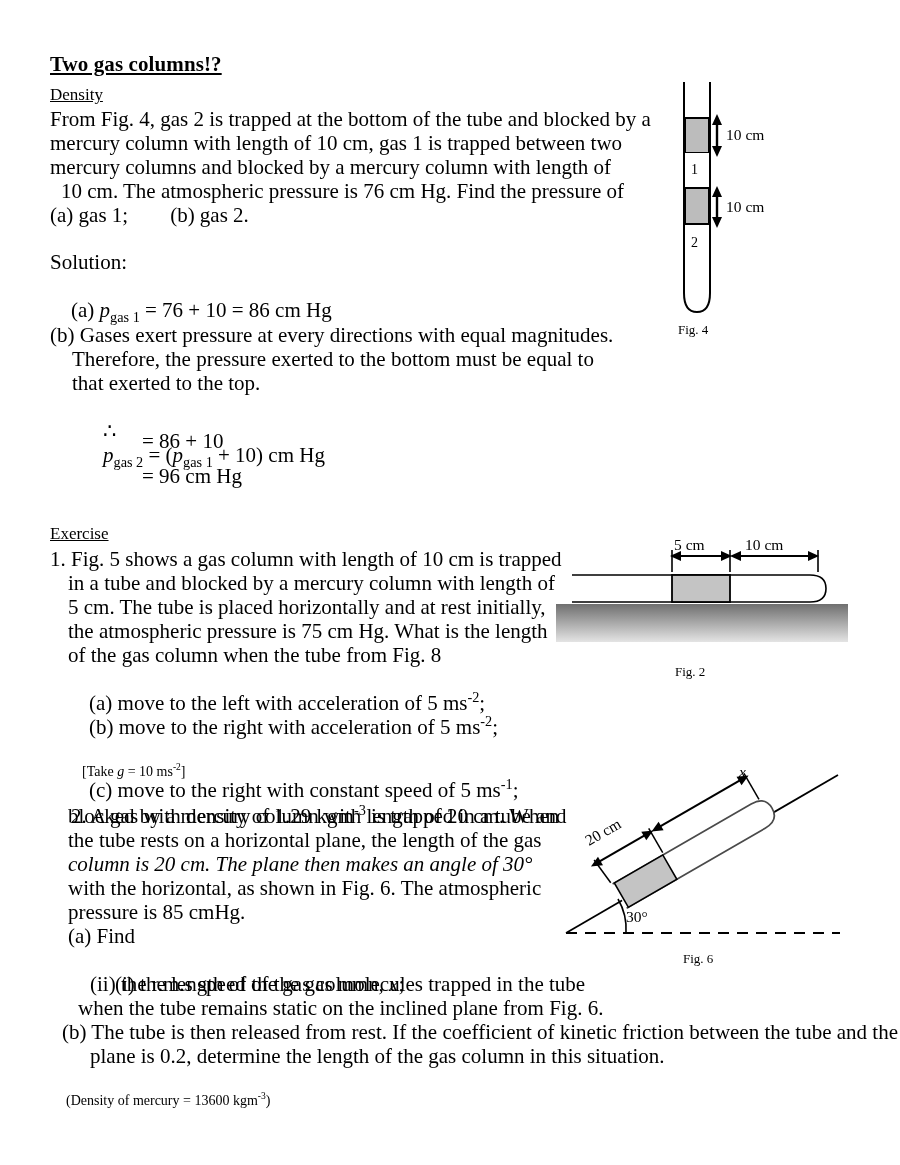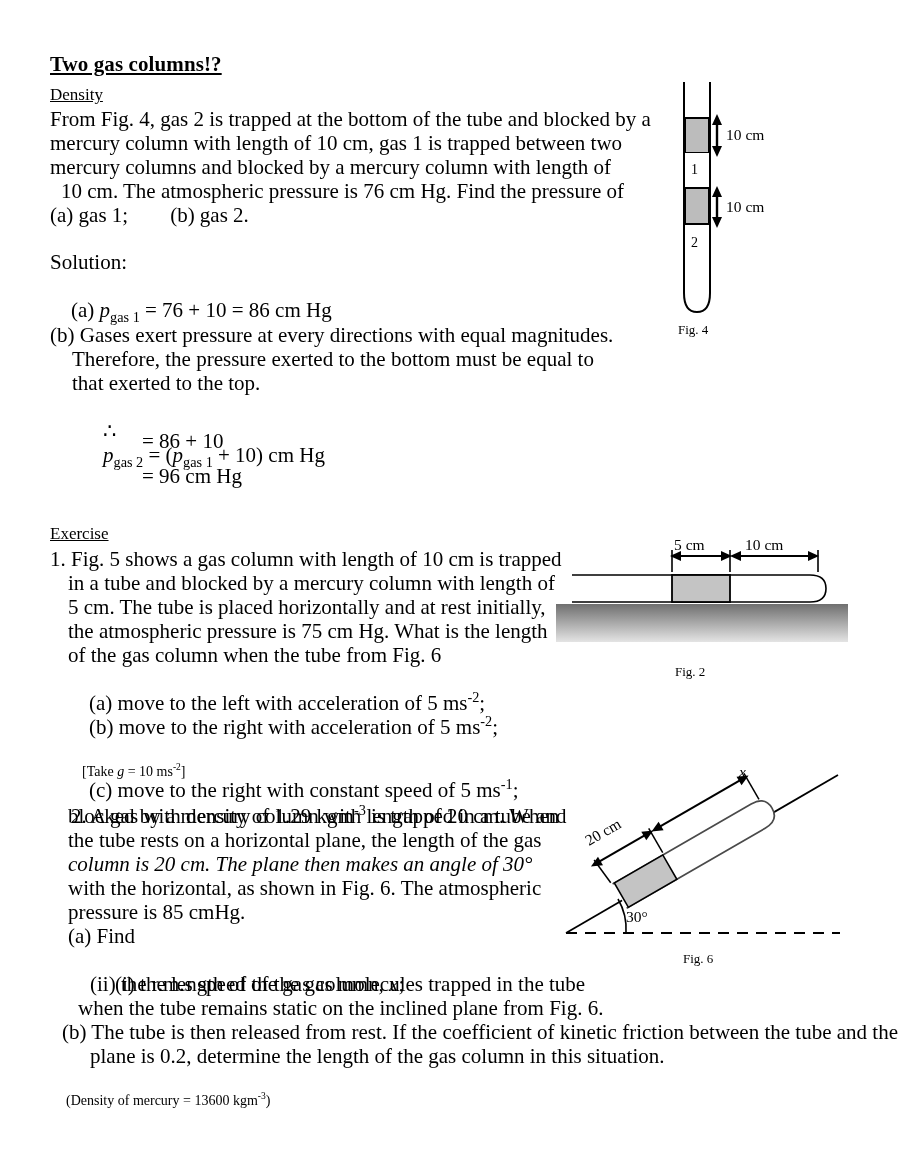--- a/index.html
+++ b/index.html
@@ -102,21 +102,21 @@
 
   <div class="abs body-line" style="left:142px; top:429px;">= 86 + 10</div>
   <div class="abs body-line" style="left:142px; top:464px;">= 96 cm Hg</div>
 
   <div class="abs sec-head" style="left:50px; top:524px;">Exercise</div>
 
   <div class="abs body-line" style="left:50px; top:547px;">1. Fig. 5 shows a gas column with length of 10 cm is trapped</div>
   <div class="abs body-line" style="left:68px; top:571px;">in a tube and blocked by a mercury column with length of</div>
   <div class="abs body-line" style="left:68px; top:595px;">5 cm. The tube is placed horizontally and at rest initially,</div>
   <div class="abs body-line" style="left:68px; top:619px;">the atmospheric pressure is 75 cm Hg. What is the length</div>
-  <div class="abs body-line" style="left:68px; top:643px;">of the gas column when the tube from Fig. 6</div>
+  <div class="abs body-line" style="left:68px; top:643px;">of the gas column when the tube from Fig. 8</div>
 
   <div class="abs body-line" style="left:68px; top:667px;">
     <span>(a) move to the left with acceleration of 5 ms</span><sup>-2</sup><span>;</span>
   </div>
   <div class="abs body-line" style="left:68px; top:691px;">
     <span>(b) move to the right with acceleration of 5 ms</span><sup>-2</sup><span>;</span>
   </div>
   <div class="abs body-line" style="left:68px; top:754px;text-align:right;">
     <span>(c) move to the right with constant speed of 5 ms</span><sup>-1</sup><span>;</span>
   </div>

